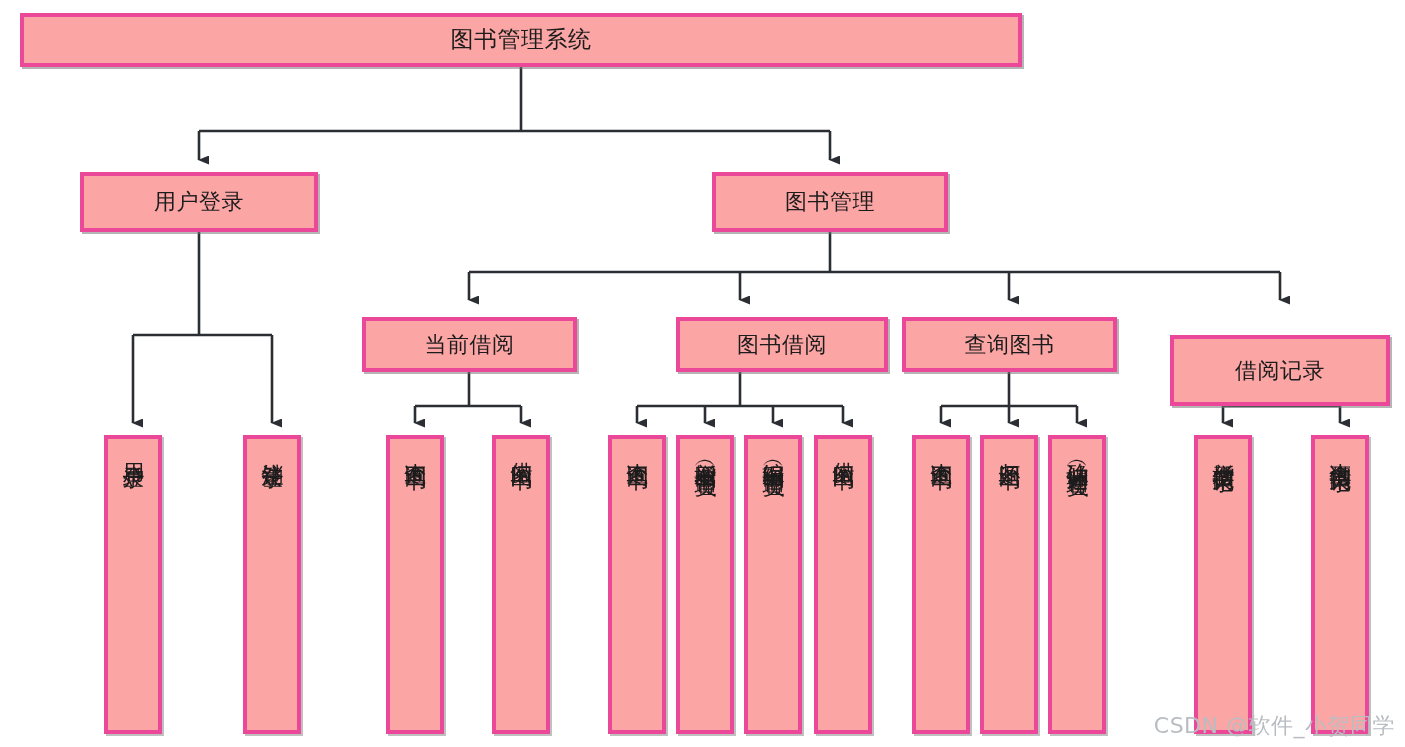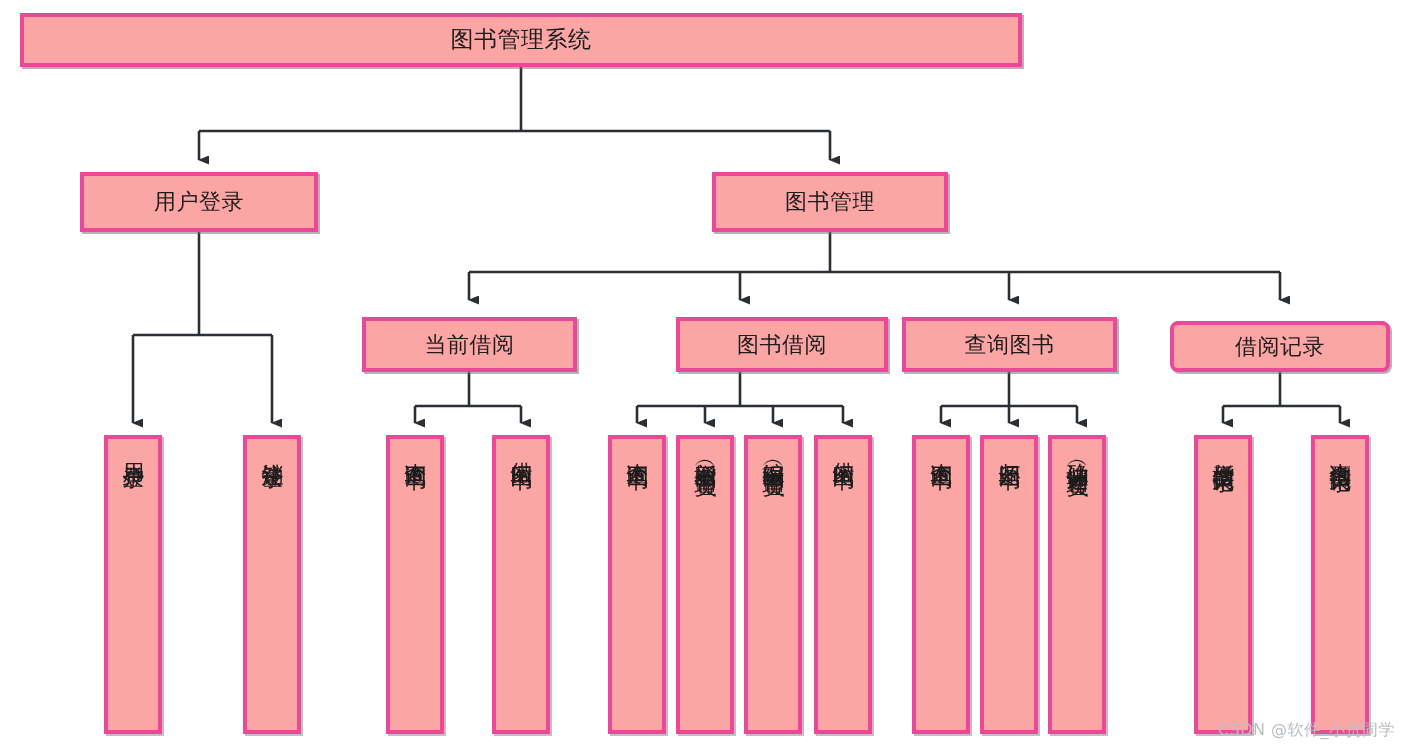--- a/index.html
+++ b/index.html
@@ -42,21 +42,21 @@
     letter-spacing:2px;
     white-space:normal;
     height:auto;
     max-height:286px;
   }
   .node.root .lbl{font-size:23px;}
 
   #watermark{
     position:absolute;
     right:10px;bottom:6px;
-    font-size:16px;
+    font-size:22px;
     color:#b9bdc2;
     letter-spacing:.5px;
     white-space:nowrap;
     pointer-events:none;
   }
 </style>
 </head>
 <body>
 
 <div id="stage">
@@ -125,21 +125,21 @@
 
   <div class="node" style="left:362px;top:317px;width:215px;height:55px;">
     <span class="lbl">当前借阅</span>
   </div>
   <div class="node" style="left:634px;top:317px;width:212px;height:55px;margin-left:42px;">
     <span class="lbl">图书借阅</span>
   </div>
   <div class="node" style="left:902px;top:317px;width:215px;height:55px;">
     <span class="lbl">查询图书</span>
   </div>
-  <div class="node" style="left:1170px;top:321px;width:220px;height:51px;border-radius:8px;">
+  <div class="node" style="left:1170px;top:335px;width:220px;height:71px;">
     <span class="lbl">借阅记录</span>
   </div>
 
   <div class="node leaf" style="left:104px;top:435px;width:58px;height:299px;">
     <span class="lbl">用户登录</span>
   </div>
   <div class="node leaf" style="left:243px;top:435px;width:58px;height:299px;">
     <span class="lbl">注销登录</span>
   </div>
 

